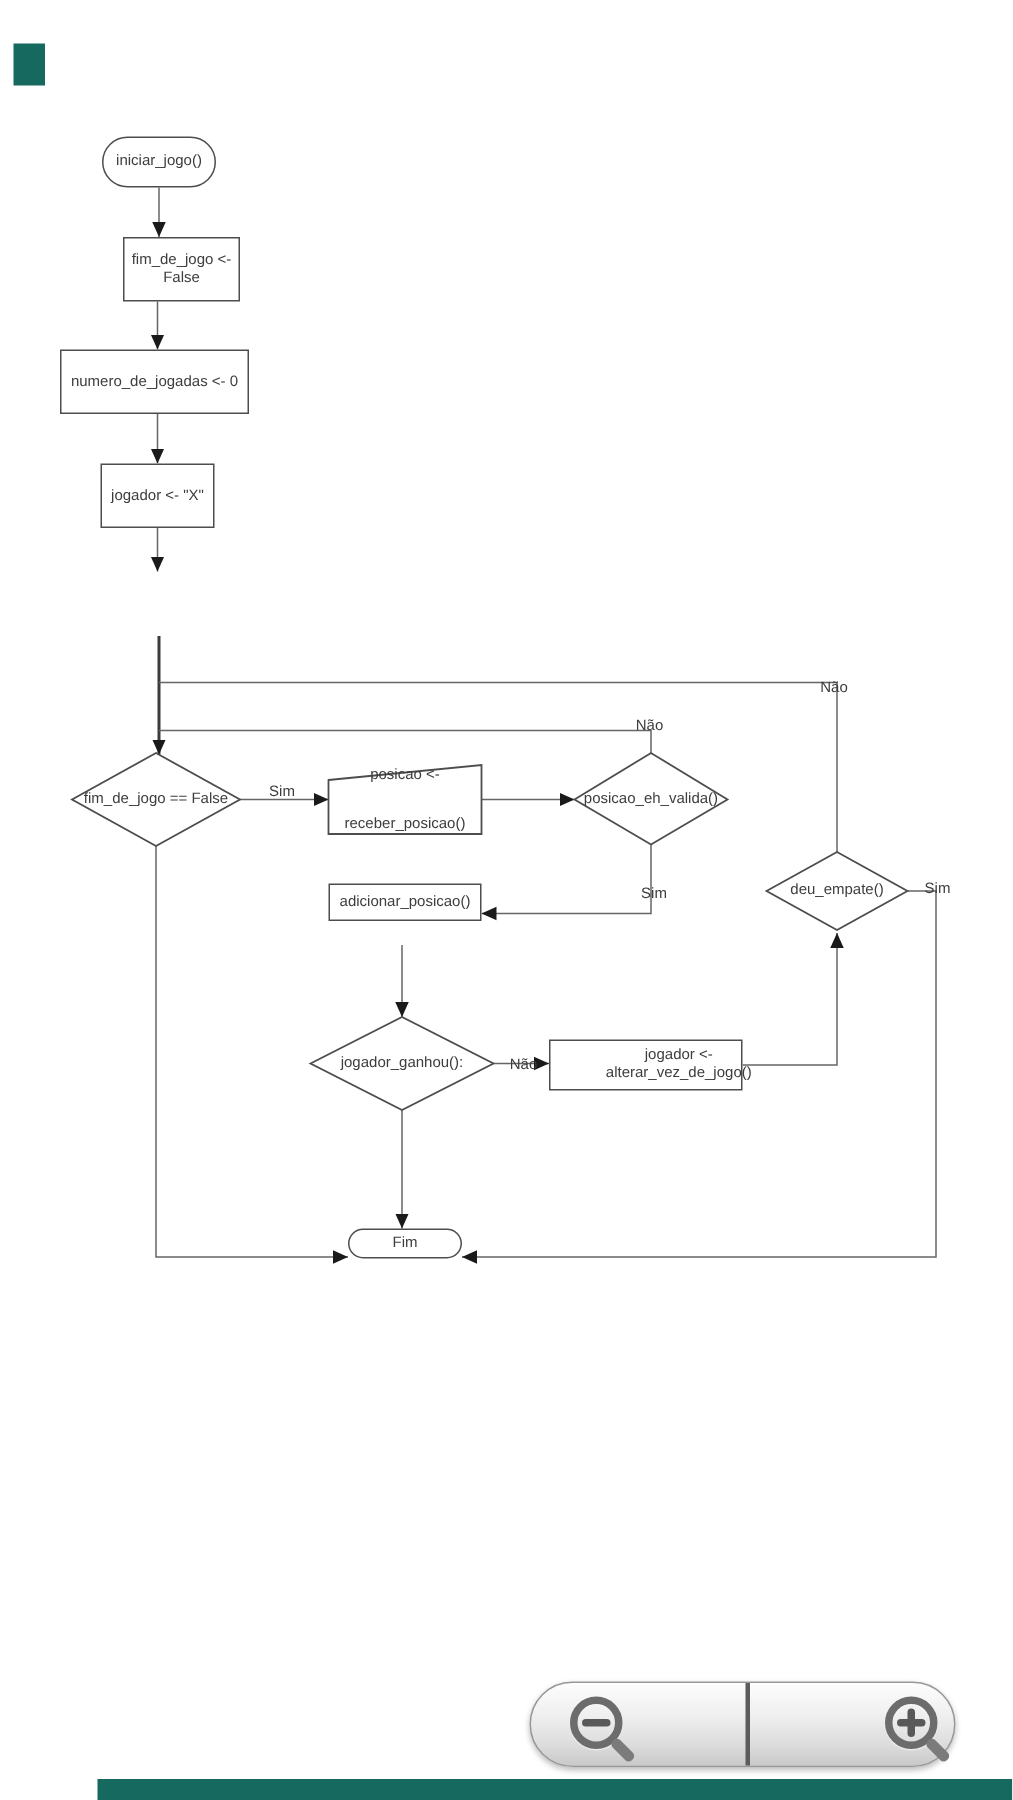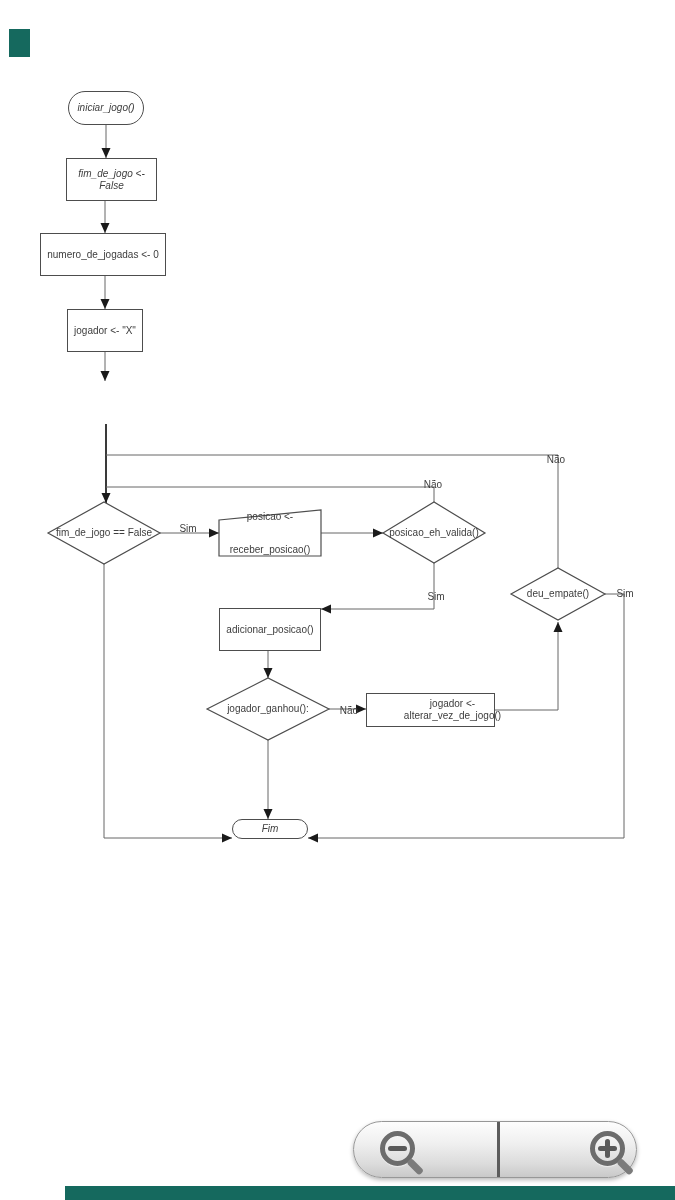--- a/index.html
+++ b/index.html
@@ -7,21 +7,21 @@
           font-family:"Liberation Sans","DejaVu Sans",sans-serif;color:#3d3d3d;}
   
   .accent-block{position:absolute;left:9px;top:29px;width:21px;height:28px;background:#15695e;}
   .accent-bar{position:absolute;left:65px;top:1186px;width:610px;height:14px;background:#15695e;}
   
   .edges{position:absolute;left:0;top:0;}
   
   .node{position:absolute;box-sizing:border-box;background:#fff;border:1px solid #4d4d4d;
         display:flex;align-items:center;justify-content:center;text-align:center;
         font-size:10px;line-height:1.18;white-space:pre-line;}
-  .pill{border-radius:17px;font-style:italic;}
+  .pill{border-radius:17px;}
   .dtext{position:absolute;display:flex;align-items:center;justify-content:center;text-align:center;
          font-size:10px;line-height:1.18;pointer-events:none;white-space:nowrap;}
   .elabel{position:absolute;transform:translate(-50%,-50%);font-size:10px;white-space:nowrap;color:#3d3d3d;}
   
   .zoom-pill{position:absolute;left:353px;top:1121px;width:284px;height:57px;border-radius:29px;
              border:1px solid #979797;box-sizing:border-box;
              background:linear-gradient(#fdfdfd 0%,#efefef 40%,#dcdcdc 75%,#c9c9c9 100%);
              box-shadow:0 2px 4px rgba(0,0,0,0.28);}
   .zoom-btn{position:absolute;top:0;width:50%;height:100%;}
   .zoom-btn.left{left:0;border-radius:29px 0 0 29px;}
@@ -68,28 +68,28 @@
       <polygon points="48,533 104,502 160,533 104,564"></polygon>
       <polygon points="219,520 321,510 321,556 219,556"></polygon>
       <polygon points="383,533 434,502 485,533 434,563"></polygon>
       <polygon points="207,709 268,678 329,709 268,740"></polygon>
       <polygon points="511,594 558,568 605,594 558,620"></polygon>
     </g>
   </svg>
 
   <div class="node pill" style="left:68px;top:91px;width:76px;height:34px;">iniciar_jogo()</div>
 
-  <div class="node" style="left:66px;top:158px;width:91px;height:43px;flex-direction:column;font-style:italic;"><span>fim_de_jogo &lt;-</span><span>False</span></div>
+  <div class="node" style="left:82px;top:158px;width:78px;height:43px;flex-direction:column;"><span>fim_de_jogo &lt;-</span><span>False</span></div>
 
   <div class="node" style="left:40px;top:233px;width:126px;height:43px;">numero_de_jogadas &lt;- 0</div>
 
   <div class="node" style="left:67px;top:309px;width:76px;height:43px;">jogador &lt;- "X"</div>
 
 
-  <div class="node" style="left:219px;top:608px;width:102px;height:43px;">adicionar_posicao()</div>
+  <div class="node" style="left:219px;top:589px;width:102px;height:25px;">adicionar_posicao()</div>
 
   <div class="node" style="left:366px;top:693px;width:129px;height:34px;flex-direction:column;padding-left:44px;"><span>jogador &lt;-</span><span>alterar_vez_de_jogo()</span></div>
 
   <div class="node pill" style="left:232px;top:819px;width:76px;height:20px;border-radius:18px;">Fim</div>
 
   <div class="dtext" style="left:48px;top:502px;width:112px;height:62px;">fim_de_jogo == False</div>
 
   <div class="dtext" style="left:219px;top:511px;width:102px;height:45px;flex-direction:column;justify-content:space-between;">
       <span>posicao &lt;-</span>
       <span>receber_posicao()</span>

